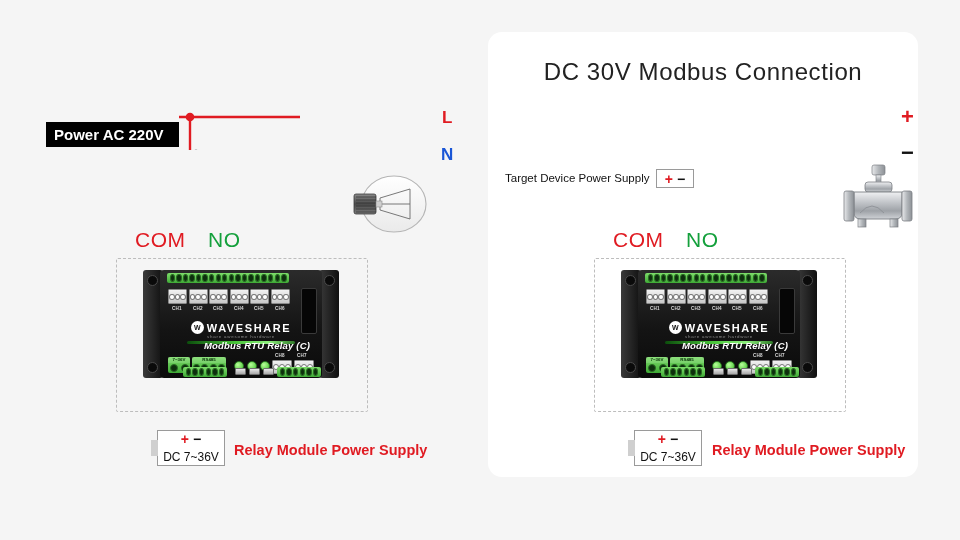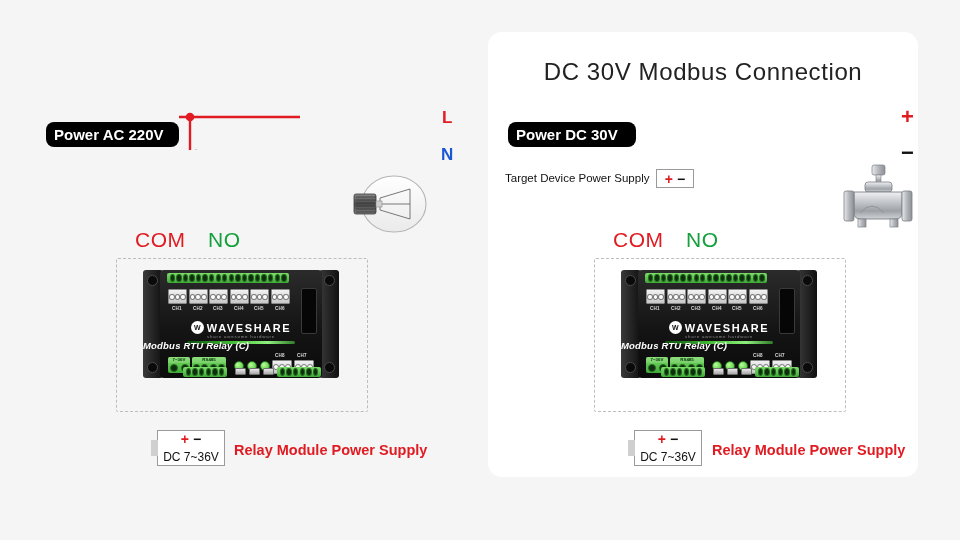--- a/index.html
+++ b/index.html
@@ -38,21 +38,20 @@
     position:absolute;
     background:#000;
     color:#fff;
     font-size:15px;
     font-weight:bold;
     display:flex;align-items:center;
     padding:0 8px;
     height:25px;
     box-sizing:border-box;
     white-space:nowrap;
-    border-radius:8px;
   }
   #pwr-ac{left:46px;top:122px;width:133px;}
   #pwr-dc{left:508px;top:122px;width:128px;}
 
   .rail-label{
     position:absolute;
     font-size:17px;
     font-weight:bold;
     line-height:1;
   }
@@ -182,21 +181,21 @@
   .logo-sub{
     color:#8d8d8d;font-size:4.4px;letter-spacing:.8px;
     margin-top:0px;
   }
   .logo-bar{
     width:108px;height:2.6px;margin:2px auto 0;
     background:linear-gradient(90deg,#0c4d0c,#49c43a 45%,#8ef07d 75%,#2f7a28);
     border-radius:2px;
   }
   .board-model{
-    position:absolute;left:0;width:100%;
+    position:absolute;left:16px;width:100%;text-align:center;
     color:#fff;font-size:9.5px;font-style:italic;font-weight:bold;
     letter-spacing:.2px;
   }
   .conn-green{
     position:absolute;
     background:linear-gradient(180deg,#7ddc6a,#3faa36);
     border-radius:2px;
     box-sizing:border-box;
     display:flex;flex-direction:column;
   }
@@ -440,23 +439,20 @@
       <span class="m">−</span>
     </div>
     <div class="psu-volt">DC 7~36V</div>
   </div>
   <div class="psu-caption" style="left:234px;top:442px;">Relay Module Power Supply</div>
 
   <div class="card" id="card-dc">
     <div class="card-title">DC 30V Modbus Connection</div>
   </div>
 
-  <div class="powerbox" id="pwr-dc">
-    <span>Power DC 30V</span>
-  </div>
 
   <svg class="svg-layer">
 
     <line x1="636" y1="117" x2="896" y2="117" stroke="#e01b22" stroke-width="2.4"></line>
 
     <line x1="508" y1="153" x2="896" y2="153" stroke="#111" stroke-width="2.4"></line>
 
     <line x1="668" y1="117" x2="668" y2="272" stroke="#e01b22" stroke-width="2.4"></line>
 
     <polyline points="676,153 676,197 845,197" fill="none" stroke="#111" stroke-width="2.4"></polyline>

